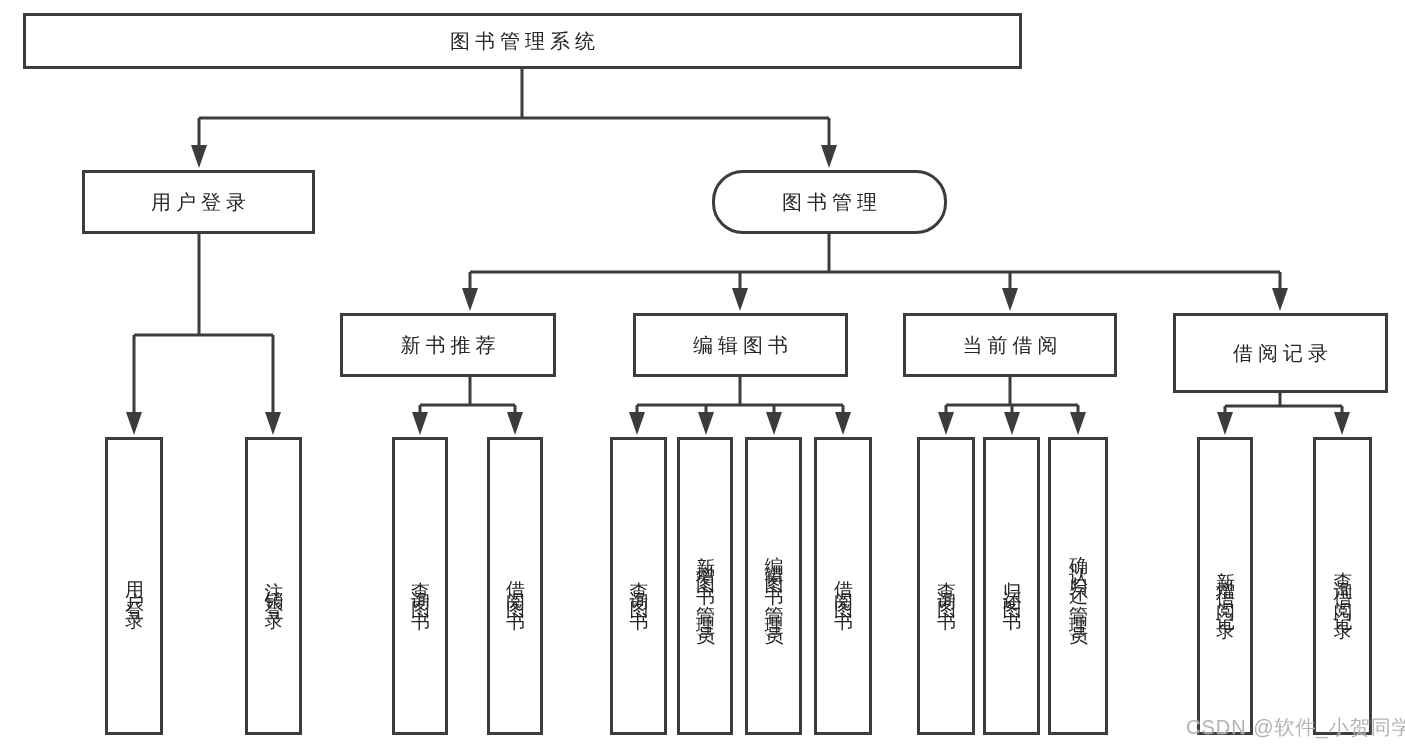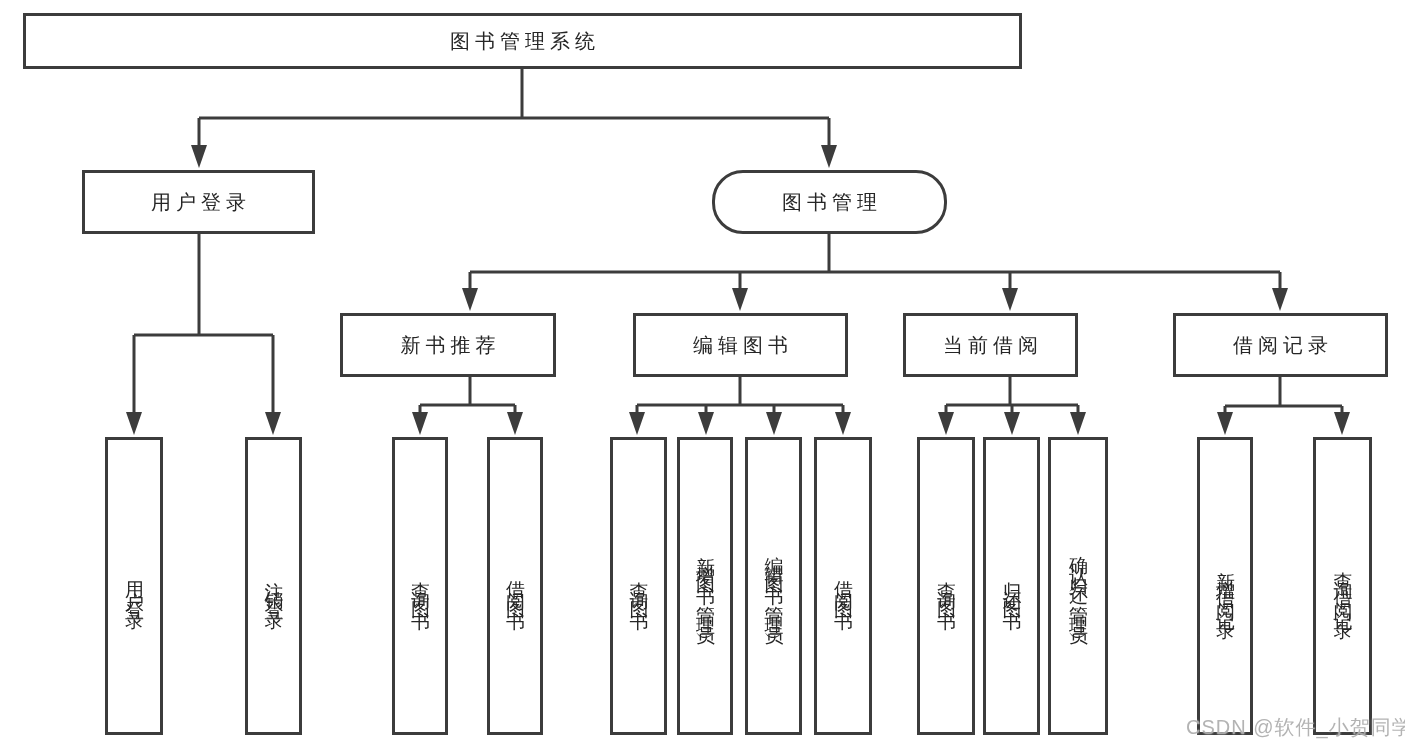--- a/index.html
+++ b/index.html
@@ -109,24 +109,24 @@
   <div class="box h-label" style="left:712px; top:170px; width:235px; height:64px;border-radius:31px;">
     <span>图书管理</span>
   </div>
 
   <div class="box h-label" style="left:340px; top:313px; width:216px; height:64px;">
     <span>新书推荐</span>
   </div>
   <div class="box h-label" style="left:633px; top:313px; width:215px; height:64px;">
     <span>编辑图书</span>
   </div>
-  <div class="box h-label" style="left:903px; top:313px; width:175px; height:64px;">
+  <div class="box h-label" style="left:903px; top:313px; width:214px; height:64px;">
     <span>当前借阅</span>
   </div>
-  <div class="box h-label" style="left:1173px; top:313px; width:215px; height:64px;">
+  <div class="box h-label" style="left:1173px; top:313px; width:215px; height:80px;">
     <span>借阅记录</span>
   </div>
 
   <div class="box leaf" style="left:105px; top:437px; width:58px; height:298px;">
     <span>用户登录</span>
   </div>
   <div class="box leaf" style="left:245px; top:437px; width:57px; height:298px;">
     <span>注销登录</span>
   </div>
 

